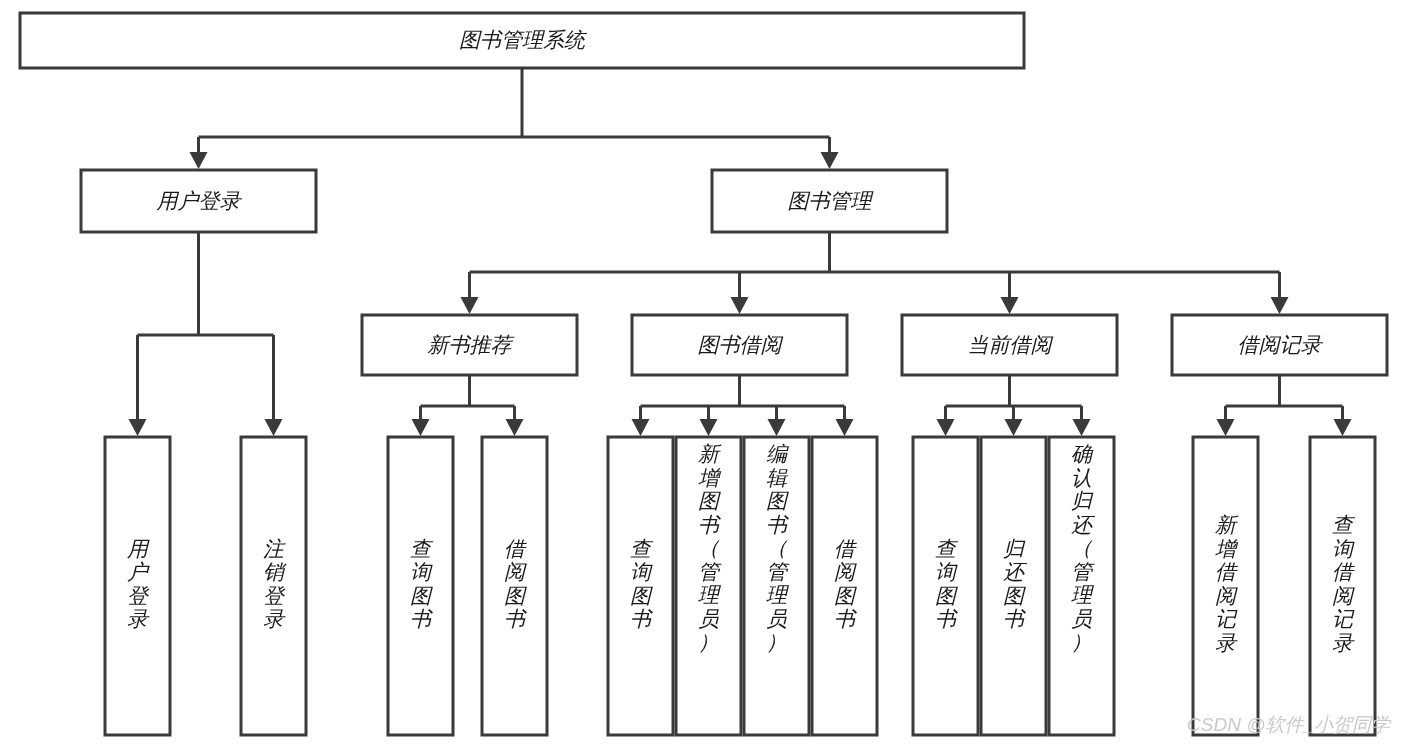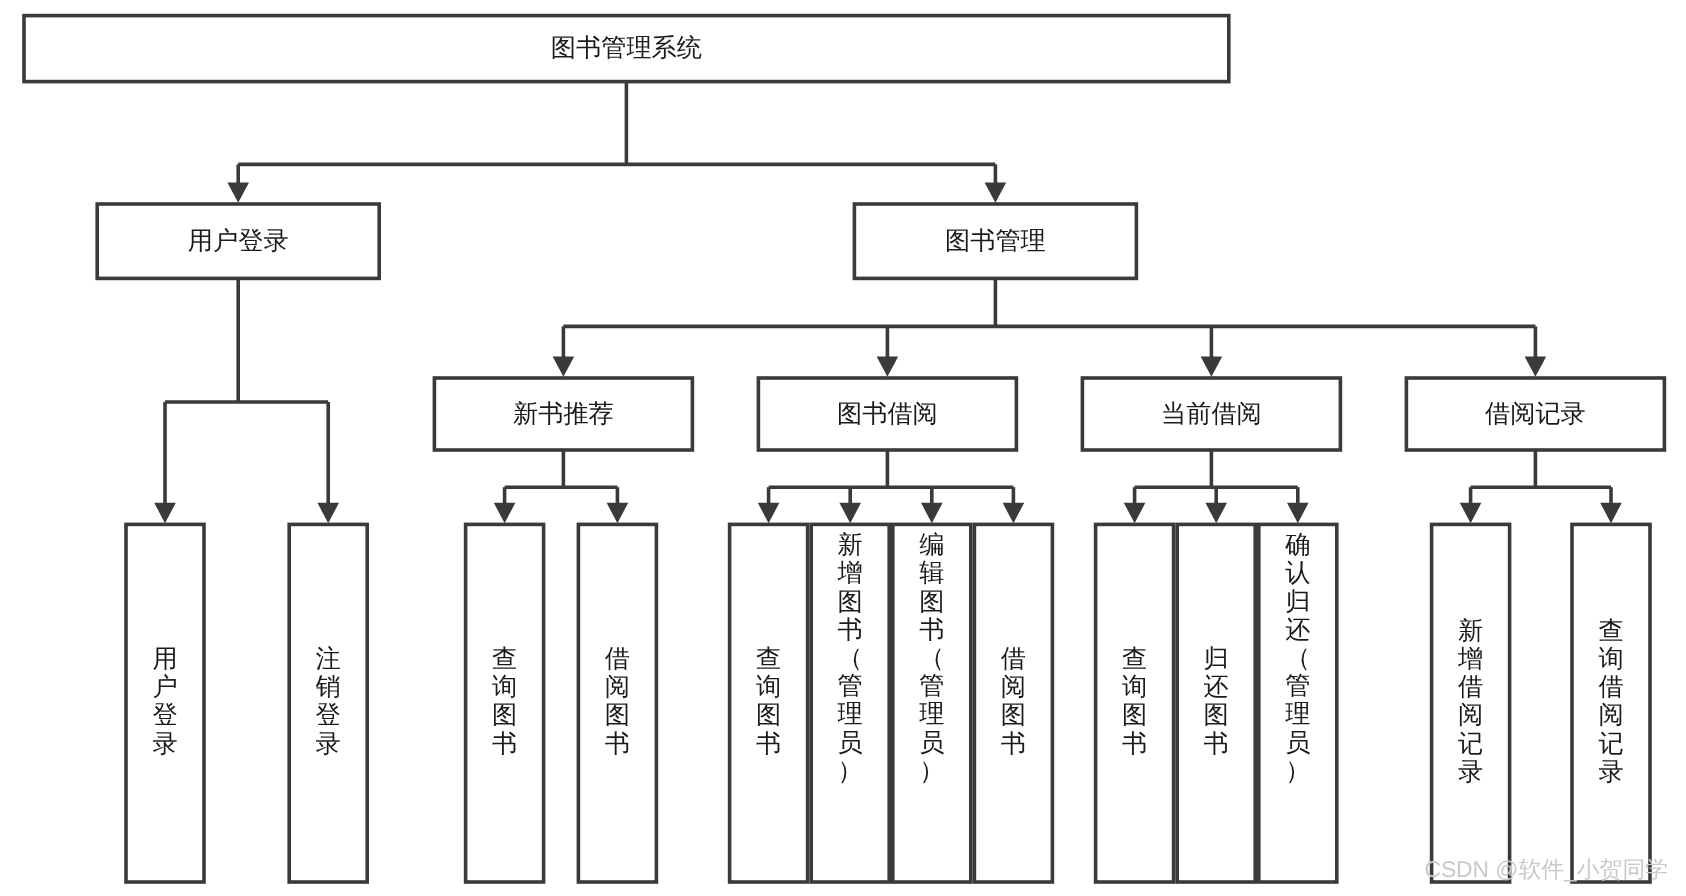--- a/index.html
+++ b/index.html
@@ -10,20 +10,21 @@
   }
   body {
     font-family: "Liberation Sans", "DejaVu Sans", sans-serif;
   }
   #diagram-root {
     position: relative;
     width: 1405px;
     height: 747px;
     background: #ffffff;
     overflow: hidden;
+    font-style: italic;
   }
   svg#tree-svg {
     position: absolute;
     left: 0;
     top: 0;
     width: 1405px;
     height: 747px;
     display: block;
   }
   .node-rect {

